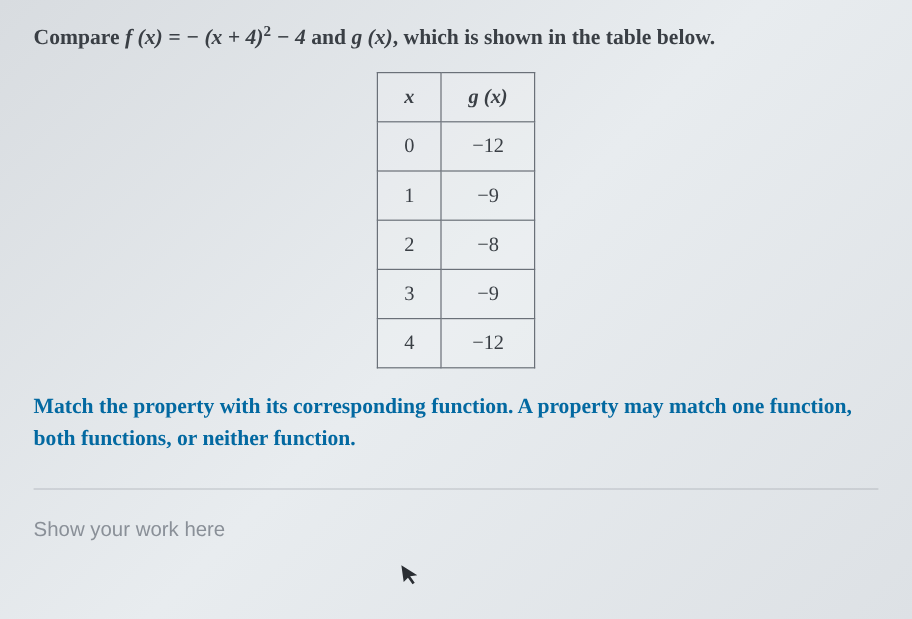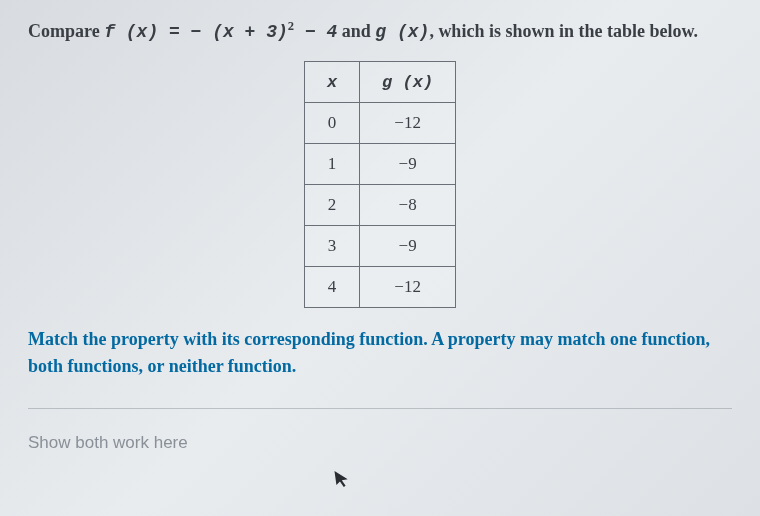--- a/index.html
+++ b/index.html
@@ -19,21 +19,21 @@
     }
     .prompt-text {
       font-size: 18px;
       font-weight: 600;
       color: #3a3f45;
       margin-bottom: 16px;
       line-height: 1.4;
     }
     .math {
       font-style: italic;
-      font-family: Liberation Mono, monospace;
+      font-family: Liberation Serif, serif;
     }
     .sup {
       font-size: 0.7em;
       vertical-align: super;
       font-style: normal;
     }
     .table-wrap {
       display: flex;
       justify-content: center;
       margin: 8px 0 18px 0;
@@ -78,21 +78,21 @@
     .hr-line {
       border: none;
       border-top: 1px solid rgba(120,128,136,0.4);
       margin: 6px 0 14px 0;
     }
   </style>
 </head>
 <body>
 
 <div class="prompt-text">
-  <span>Compare </span><span class="math">f (x) = </span><span class="math">− (x + 3)</span><span class="sup">2</span><span class="math"> − 4</span><span> and </span><span class="math">g (x)</span><span>, which is shown in the table below.</span>
+  <span>Compare </span><span class="math">f (x) = </span><span class="math">− (x + 4)</span><span class="sup">2</span><span class="math"> − 4</span><span> and </span><span class="math">g (x)</span><span>, which is shown in the table below.</span>
 </div>
 
 <div class="table-wrap">
   <table>
     <tbody>
         <tr>
       <th><span class="math">x</span></th>
       <th><span class="math">g (x)</span></th>
     </tr>
     <tr>
@@ -116,19 +116,19 @@
       <td>−12</td>
     </tr>
   </tbody>
     </table>
 </div>
 
 <div class="instruction">Match the property with its corresponding function. A property may match one function, both functions, or neither function.</div>
 
 <hr class="hr-line">
 
-<div class="work-area">Show both work here</div>
+<div class="work-area">Show your work here</div>
 
 <div class="cursor">
   <svg width="16" height="20" viewBox="0 0 16 20">
     <path d="M1 1 L1 15 L5 12 L8 18 L10 17 L7 11 L13 11 Z" fill="#2a2e33"></path>
   </svg>
 </div>
 
 </body></html>

